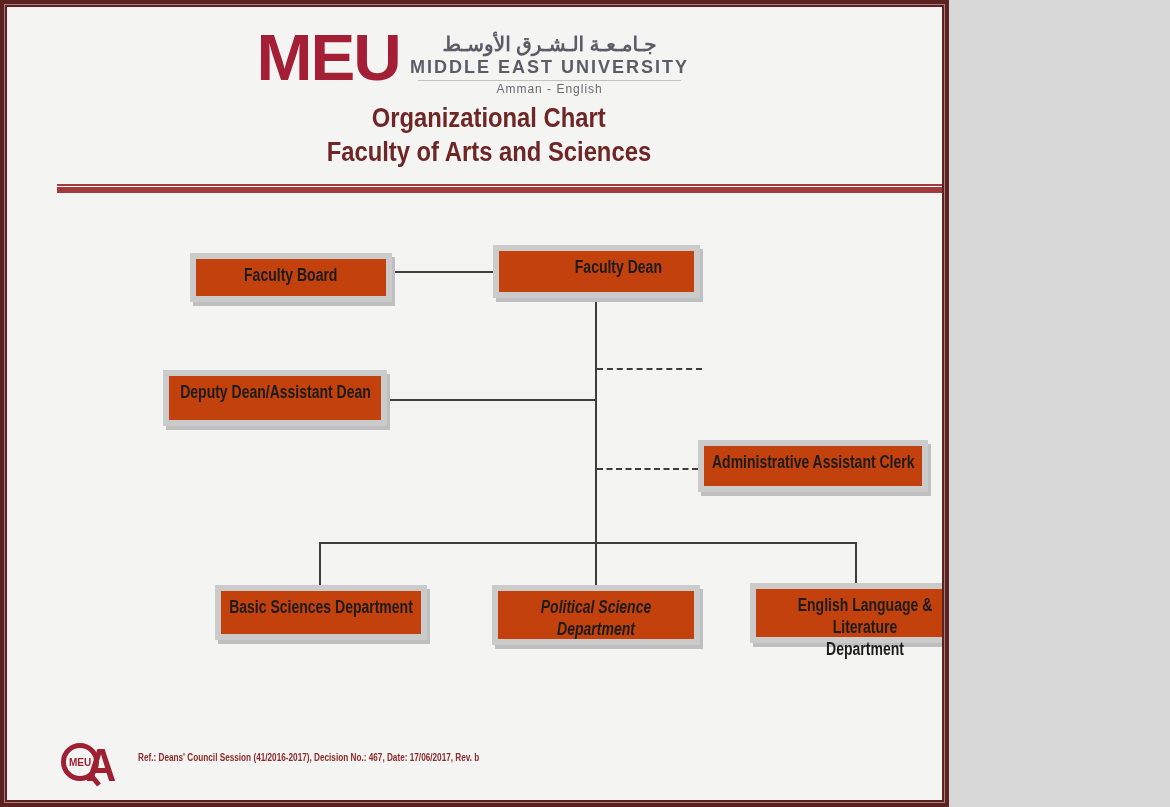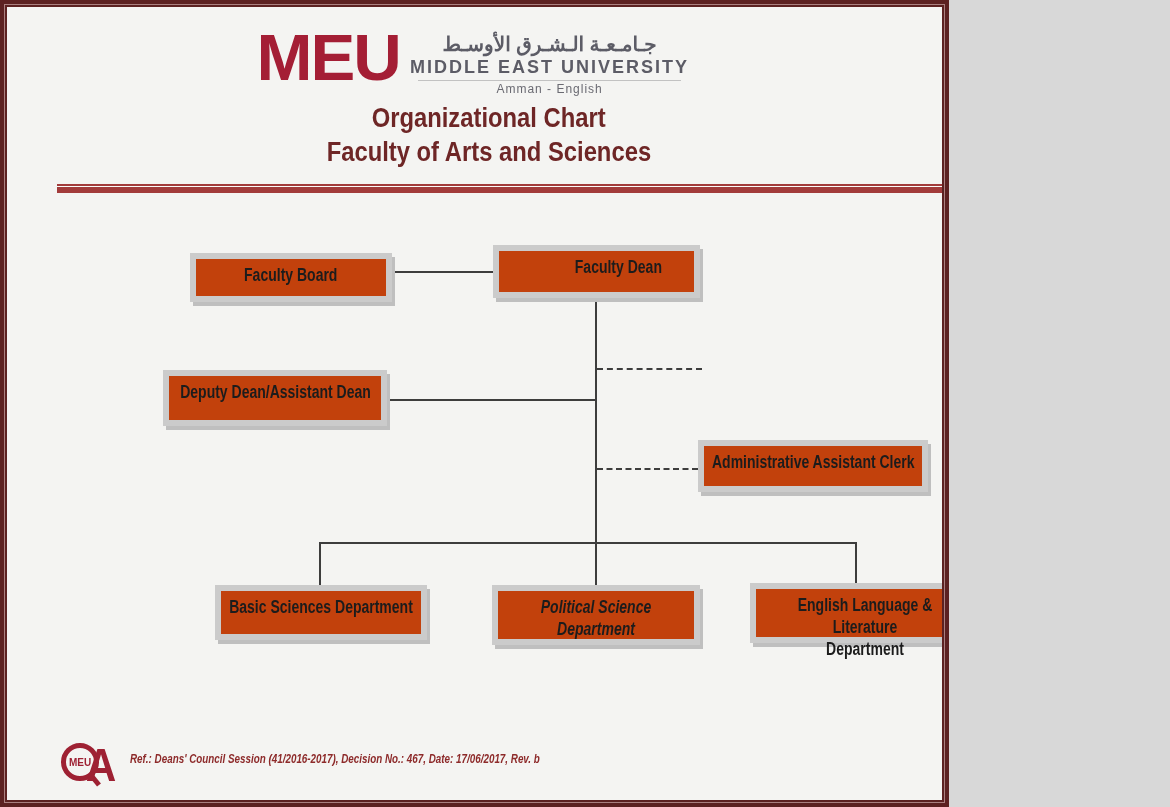--- a/index.html
+++ b/index.html
@@ -37,21 +37,21 @@
 
   
   .node{position:absolute;box-sizing:border-box;background:#c2410c;border:6px solid #cbcbcb;
     box-shadow:3px 4px 0 0 #bfbfbf;color:#1c1c1c;font-weight:bold;font-size:17.5px;line-height:1.25;
     padding-top:6px;text-align:center;z-index:3;}
   .node-label{display:block;width:125%;margin-left:-12.5%;transform:scaleX(0.8);transform-origin:center;}
   .node-label.two-line{width:100%;margin-left:0;}
 
   
   .qa-logo{position:absolute;left:56px;top:736px;}
-  .ref-text{position:absolute;left:130px;top:752px;color:#8d2a2a;font-weight:bold;font-size:12px;white-space:nowrap;font-style:italic;}
+  .ref-text{position:absolute;left:138px;top:752px;color:#8d2a2a;font-weight:bold;font-size:10px;white-space:nowrap;}
   .ref-text span{display:inline-block;transform:scaleX(0.82);transform-origin:left center;}
   .stamp{position:absolute;left:1054px;top:724px;}
 </style>
 </head>
 <body>
 
 <div class="canvas">
 
   <div class="frame-outer"></div>
   <div class="frame-stripe"></div>

